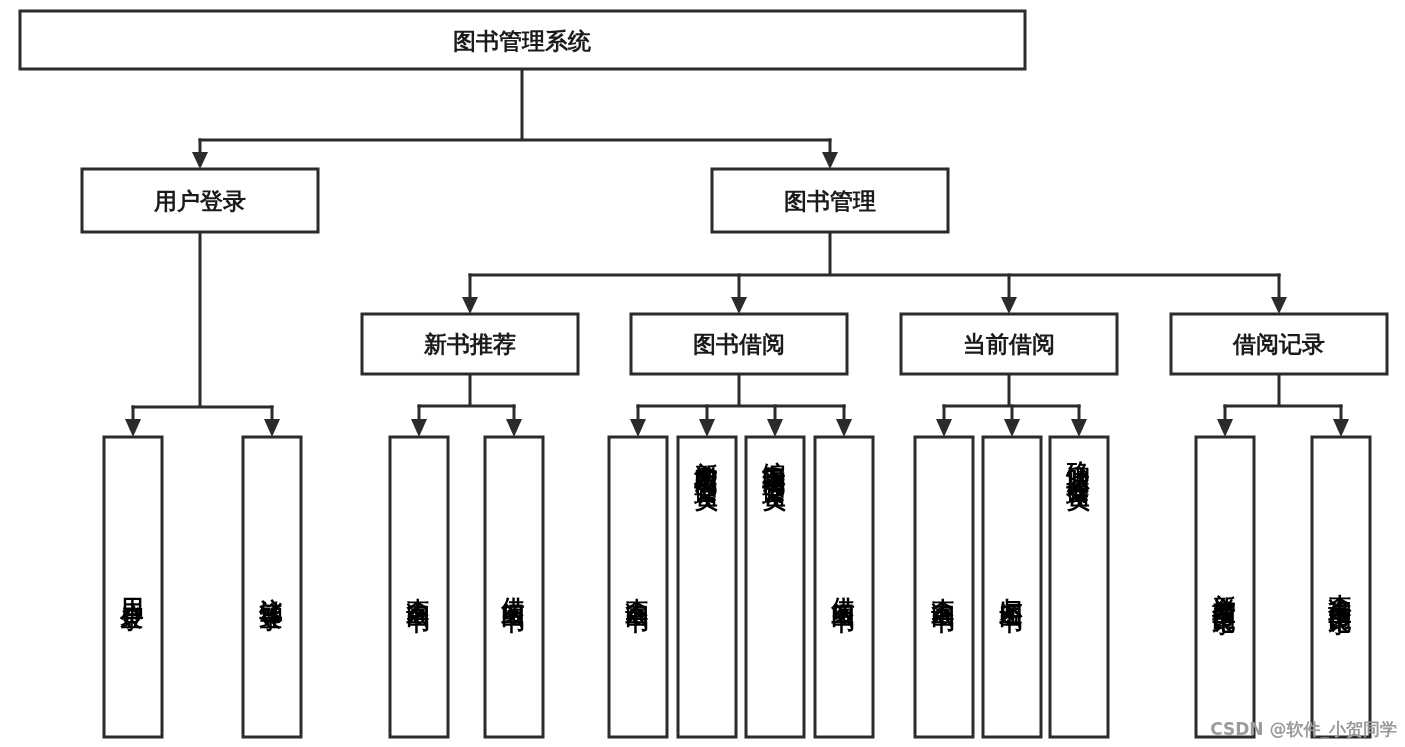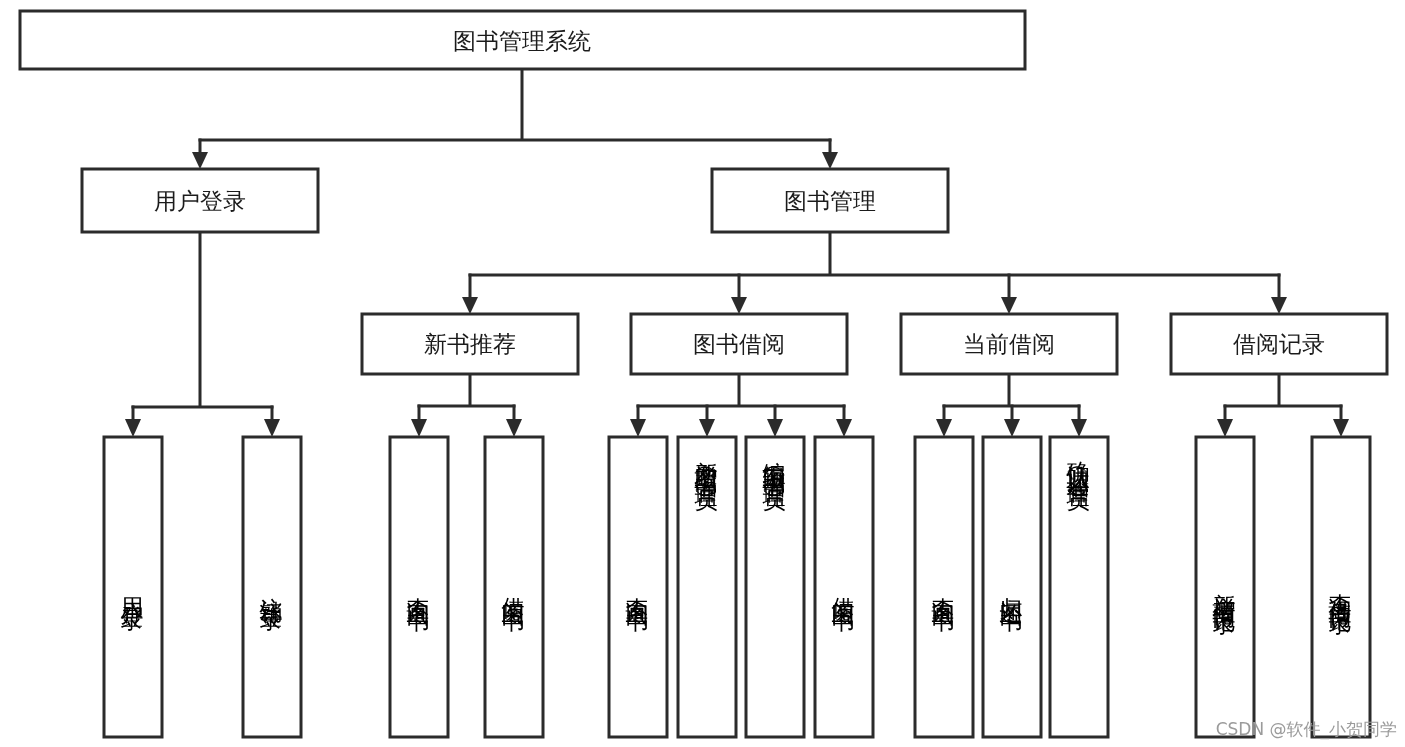--- a/index.html
+++ b/index.html
@@ -11,20 +11,21 @@
     width: 1405px;
     height: 747px;
     font-family: "DejaVu Sans", "Liberation Sans", sans-serif;
     overflow: hidden;
   }
   #diagram-root {
     position: relative;
     width: 1405px;
     height: 747px;
     background: #ffffff;
+    font-weight: bold;
   }
   svg#flowchart {
     position: absolute;
     top: 0;
     left: 0;
     width: 1405px;
     height: 747px;
     display: block;
   }
   .node-rect {

